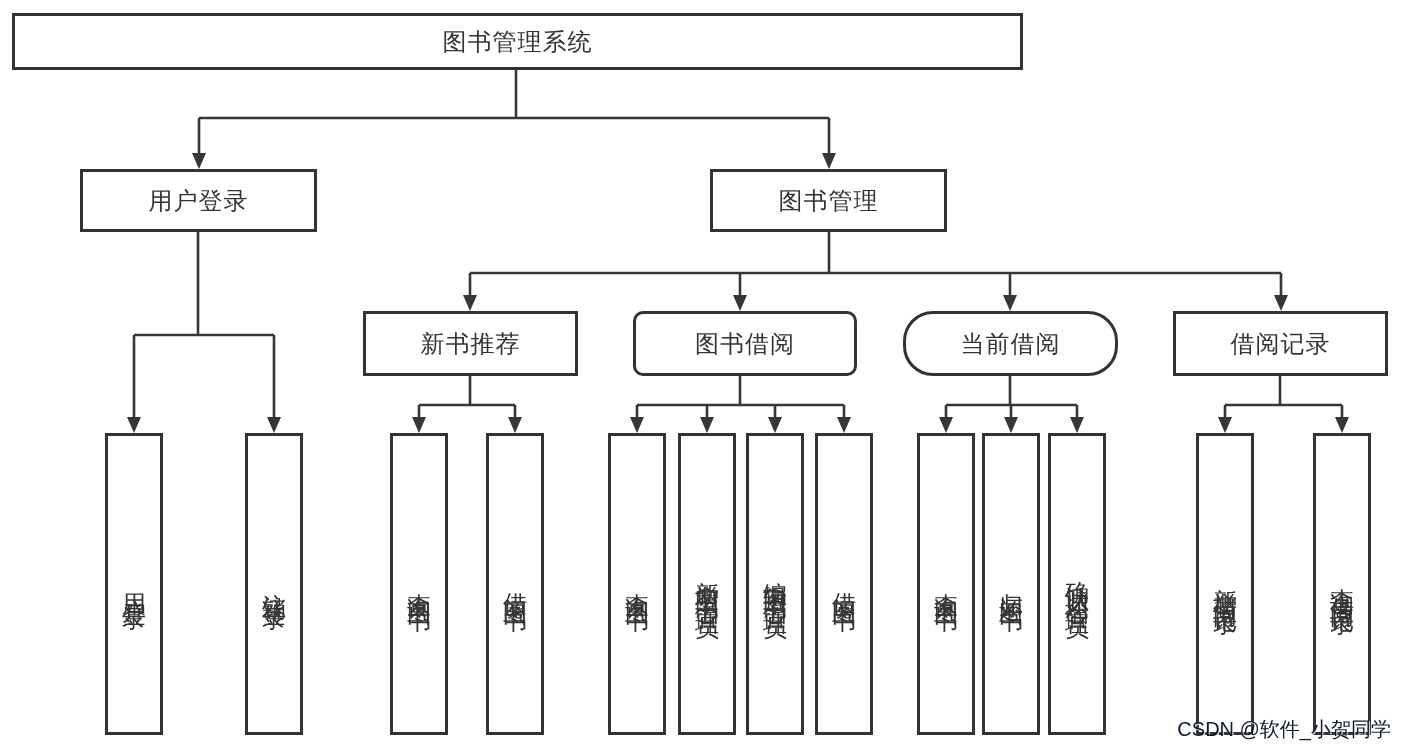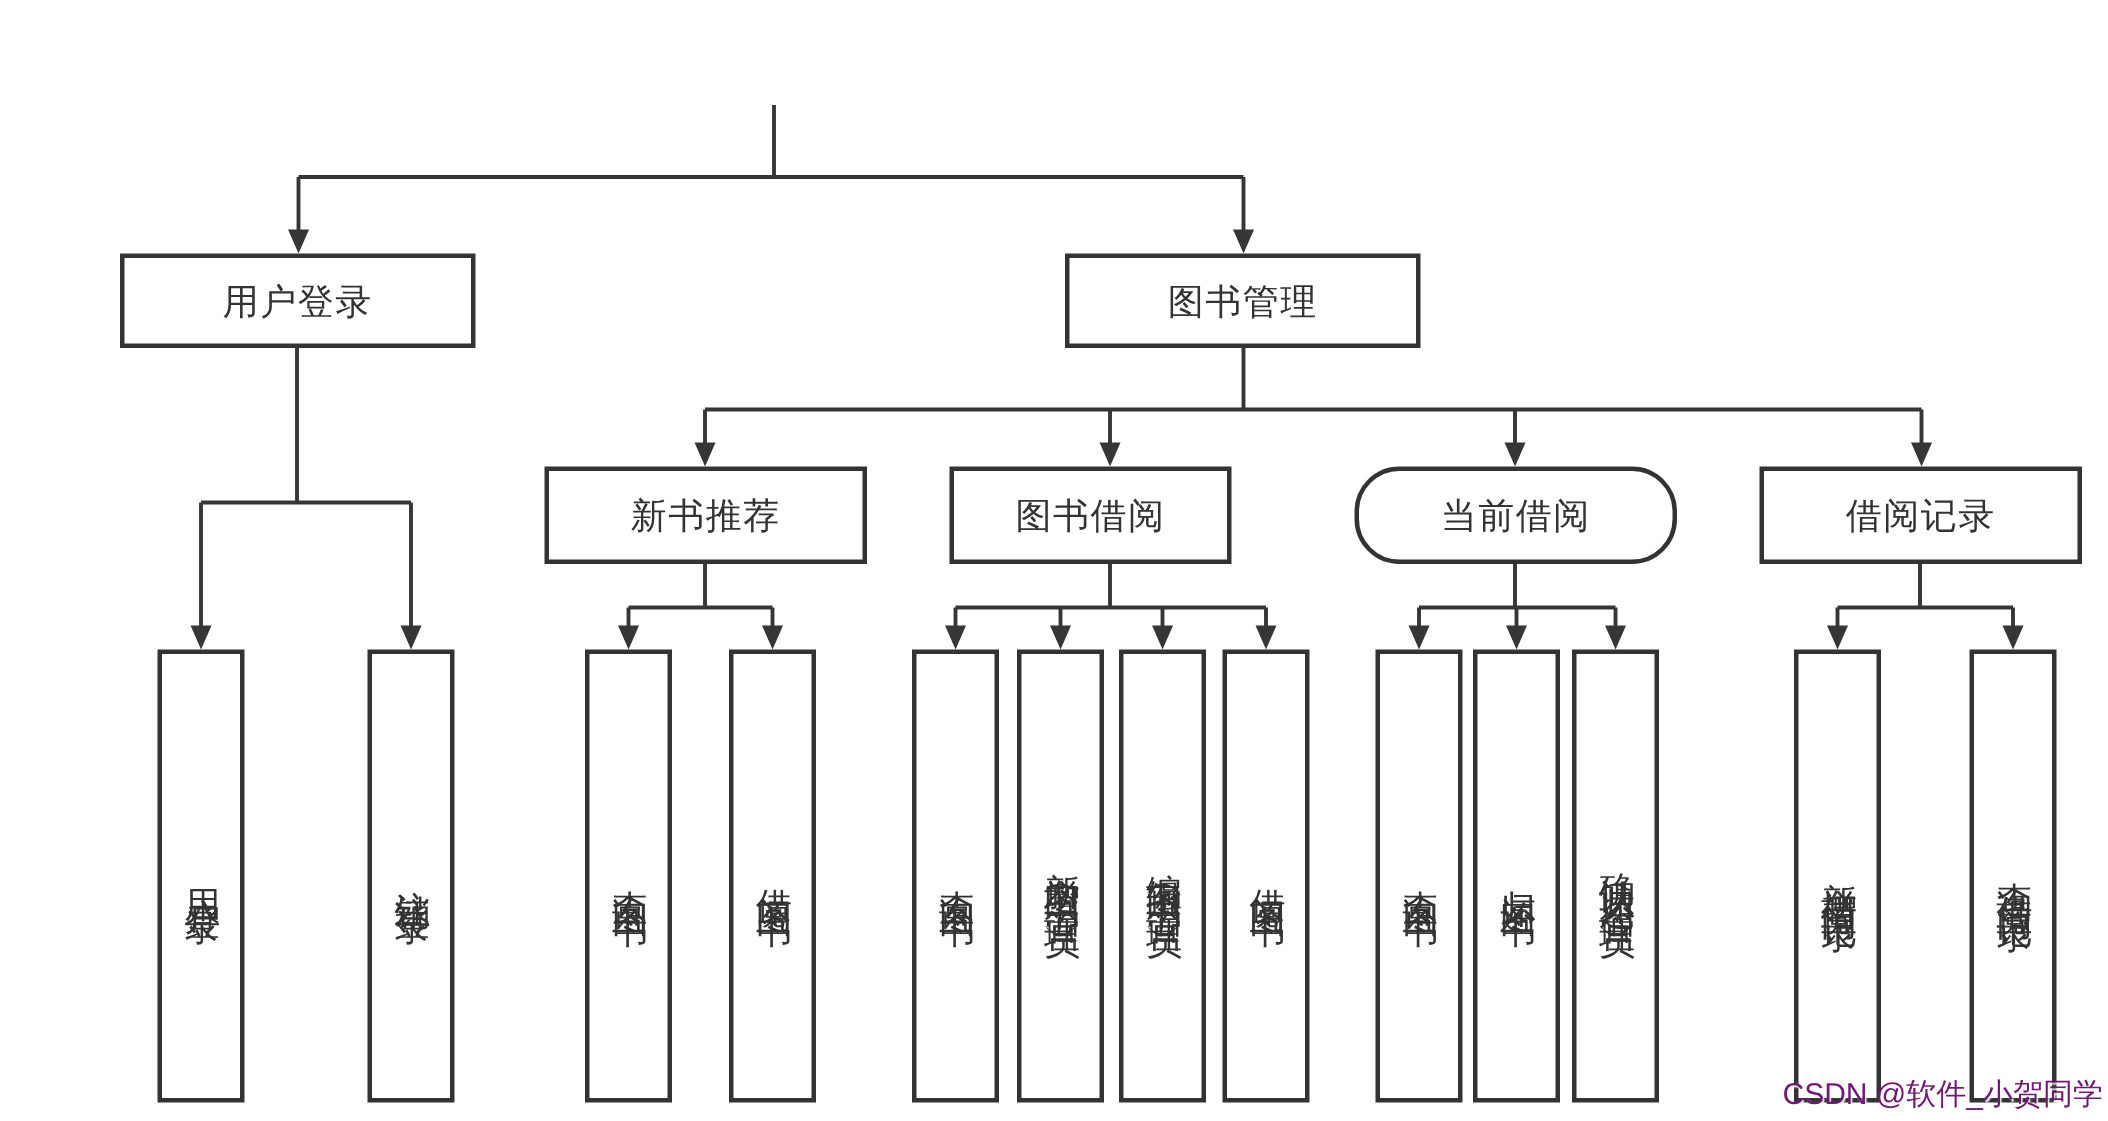--- a/index.html
+++ b/index.html
@@ -37,37 +37,37 @@
     writing-mode: vertical-rl;
     text-orientation: mixed;
     letter-spacing: 5px;
     line-height: 1;
   }
   
   .n-root          { left: 12px;   top: 13px;  width: 1011px; height: 57px; }
   .n-user-login    { left: 80px;   top: 169px; width: 237px;  height: 63px; }
   .n-book-mgmt     { left: 710px;  top: 169px; width: 237px;  height: 63px; }
   .n-new-book      { left: 363px;  top: 311px; width: 215px;  height: 65px; text-align: right; }
-  .n-book-borrow   { left: 633px;  top: 311px; width: 188px;  height: 65px; }
+  .n-book-borrow   { left: 633px;  top: 311px; width: 224px;  height: 65px; border-radius: 10px; }
   .n-cur-borrow    { left: 903px;  top: 311px; width: 215px;  height: 65px; border-radius: 30px; }
   .n-borrow-rec    { left: 1173px; top: 311px; width: 215px;  height: 65px; text-align: right; }
   .leaf            { top: 433px; width: 58px; height: 302px; }
   .l1  { left: 105px; }  .l2  { left: 245px; }
   .l3  { left: 390px; }  .l4  { left: 486px; }
   .l5  { left: 608px; }  .l6  { left: 678px; }
   .l7  { left: 746px; }  .l8  { left: 815px; }
   .l9  { left: 917px; }  .l10 { left: 982px; }
   .l11 { left: 1048px; } .l12 { left: 1196px; }
   .l13 { left: 1313px; }
   .watermark {
     position: absolute;
-    right: 3px;
+    right: 14px;
     bottom: 4px;
     font-size: 20px;
-    color: #701a75;
+    color: #0f172a;
     text-shadow: 1px 1px 1px #ffffff;
     z-index: 5;
     white-space: nowrap;
   }
 </style>
 </head>
 <body>
 
 <div class="stage">
 
@@ -126,20 +126,23 @@
     <polygon points="1070,417 1084,417 1077,433"></polygon>
 
     <path d="M1280 376 V405"></path>
     <path d="M1225 405 H1342"></path>
     <path d="M1225 405 V419"></path>
     <path d="M1342 405 V419"></path>
     <polygon points="1218,417 1232,417 1225,433"></polygon>
     <polygon points="1335,417 1349,417 1342,433"></polygon>
   </svg>
 
+  <div class="box n-root">
+    <span>图书管理系统</span>
+  </div>
 
   <div class="box n-user-login">
     <span>用户登录</span>
   </div>
   <div class="box n-book-mgmt">
     <span>图书管理</span>
   </div>
 
   <div class="box n-new-book">
     <span>新书推荐</span>

